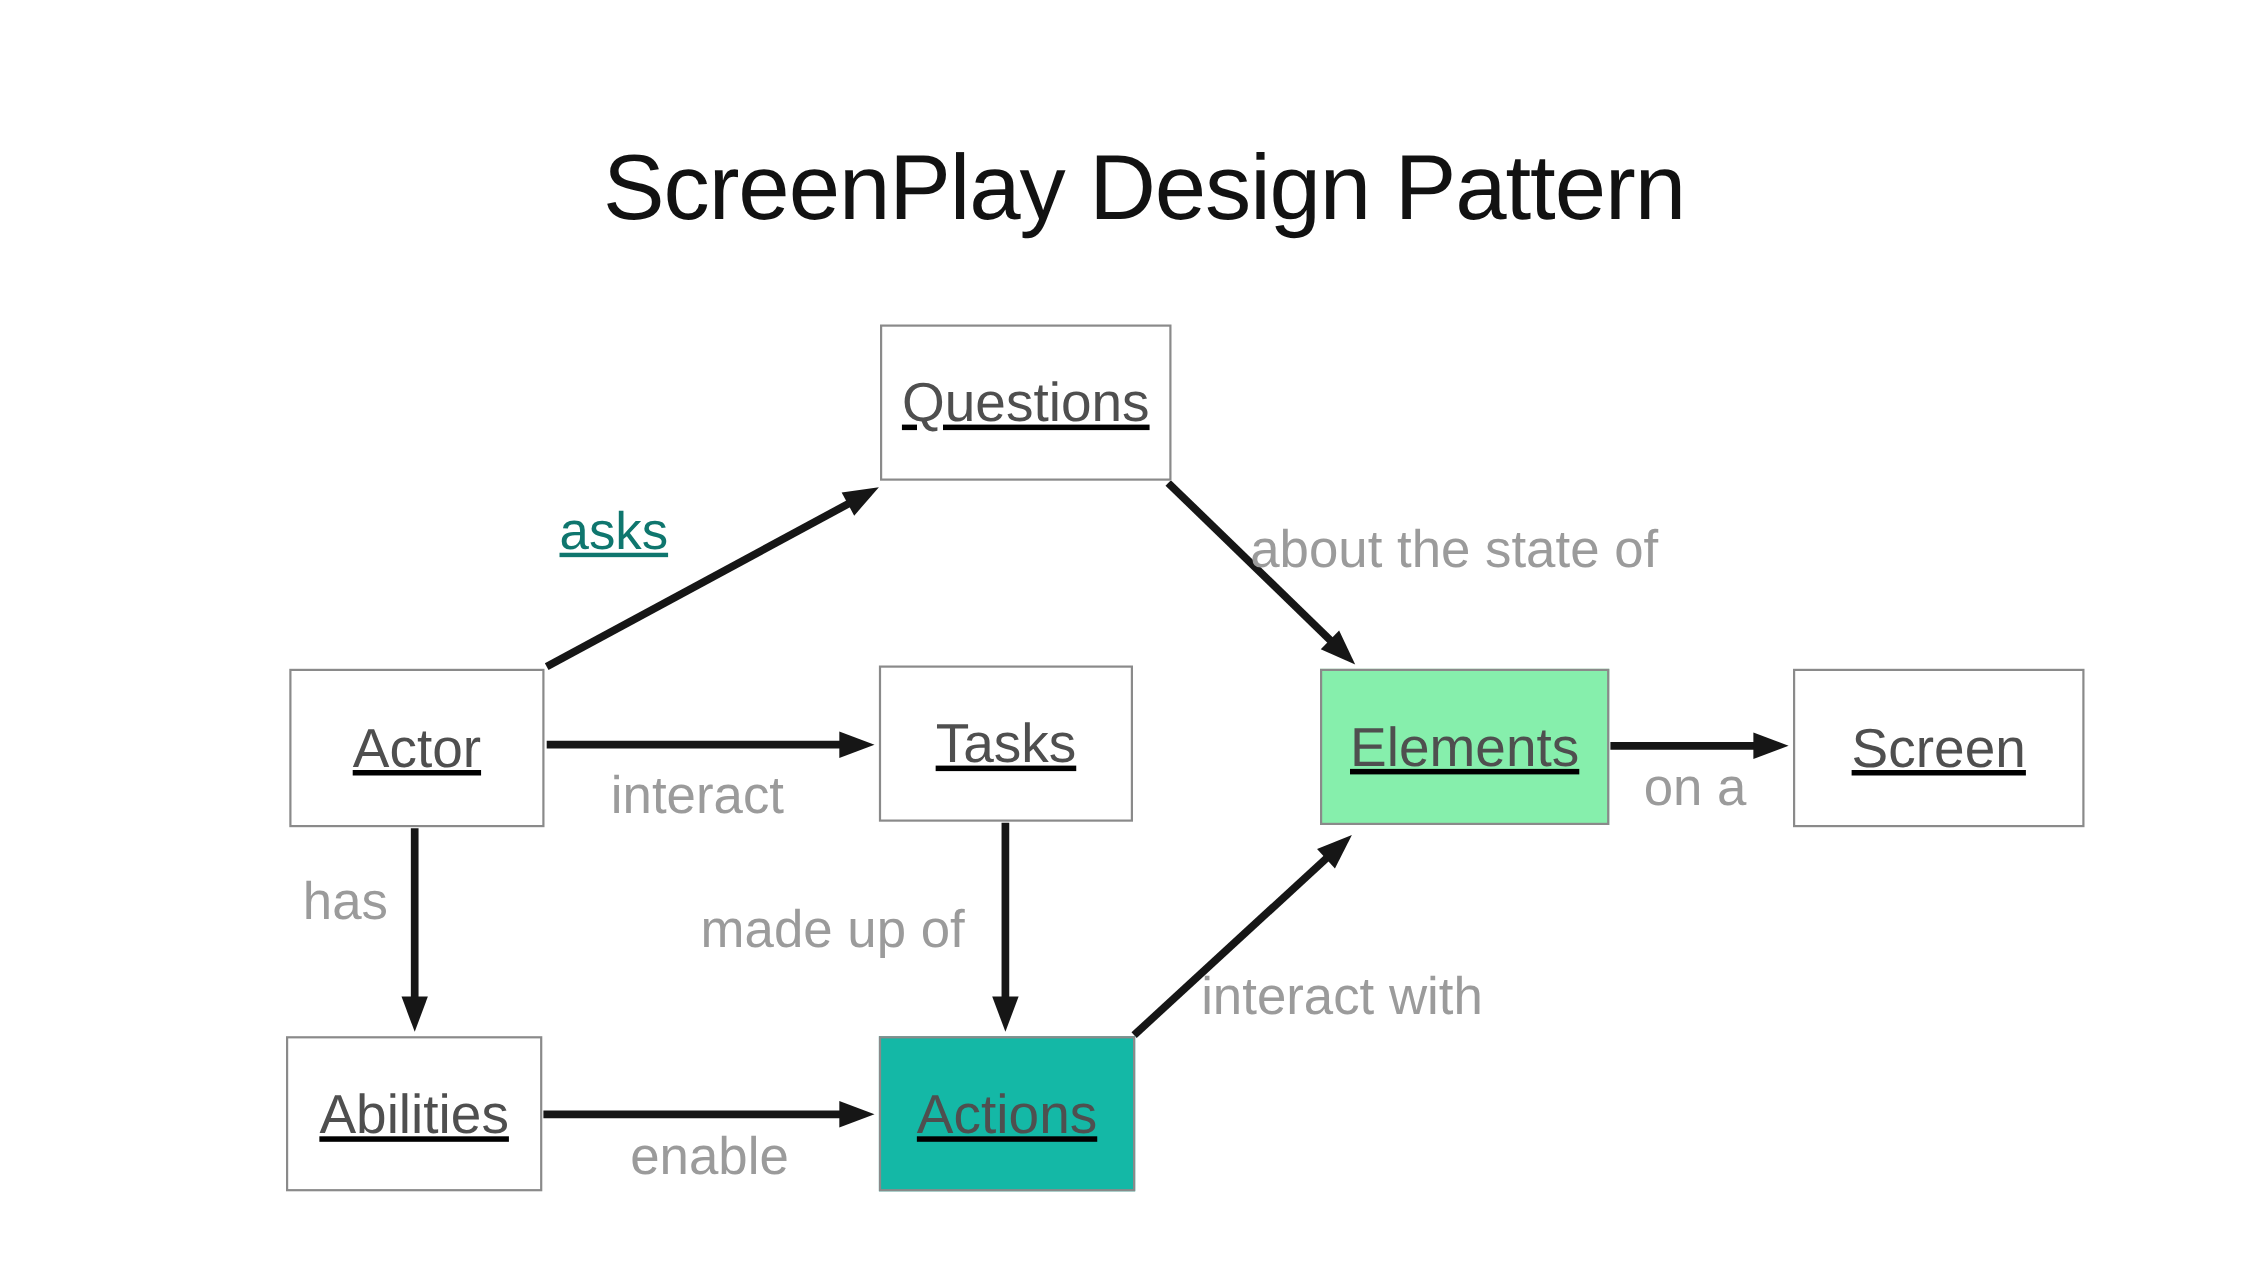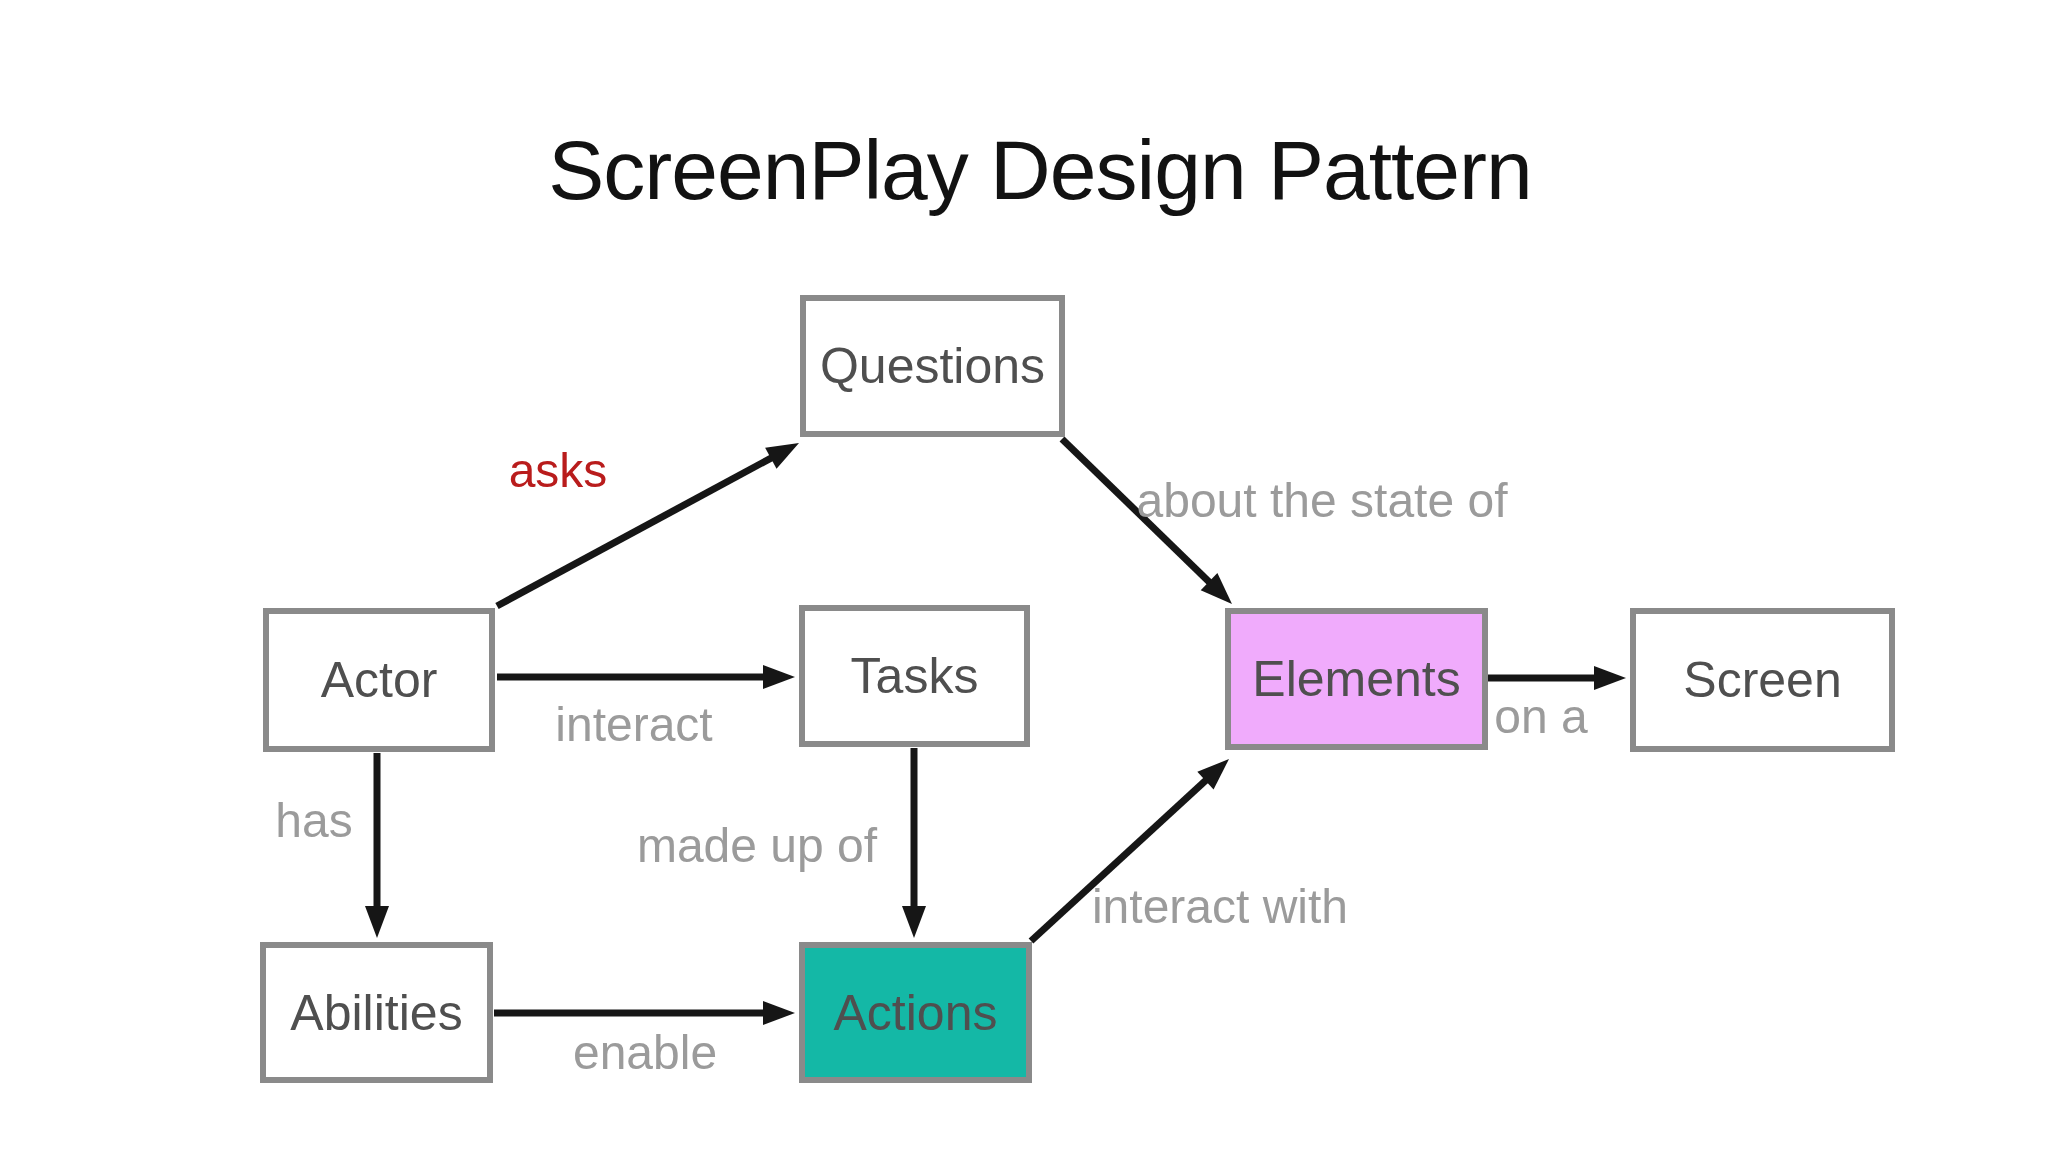--- a/index.html
+++ b/index.html
@@ -33,24 +33,25 @@
     left: 0;
     top: 0;
     width: 2048px;
     height: 1152px;
     display: block;
   }
   .node {
     position: absolute;
     box-sizing: border-box;
     background: #ffffff;
-    border: 6px solid #701a75;
+    border: 2px solid #701a75;
     display: flex;
     align-items: center;
     justify-content: center;
+    text-decoration: underline;
   }
   .node-label {
     font-size: 50px;
     color: #4f4f4f;
     white-space: nowrap;
   }
   .edge-label {
     position: absolute;
     transform: translate(-50%, -50%);
     font-size: 48px;
@@ -85,35 +86,35 @@
   <div id="nodes-layer">
       <div class="node" style="left: 263px; top: 608px; width: 232px; height: 144px; border-color: rgb(138, 138, 138); background: rgb(255, 255, 255);">
         <span class="node-label" style="color: rgb(79, 79, 79);">Actor</span>
       </div>
       <div class="node" style="left: 800px; top: 295px; width: 265px; height: 142px; border-color: rgb(138, 138, 138); background: rgb(255, 255, 255);">
         <span class="node-label" style="color: rgb(79, 79, 79);">Questions</span>
       </div>
       <div class="node" style="left: 799px; top: 605px; width: 231px; height: 142px; border-color: rgb(138, 138, 138); background: rgb(255, 255, 255);">
         <span class="node-label" style="color: rgb(79, 79, 79);">Tasks</span>
       </div>
-      <div class="node" style="left: 1200px; top: 608px; width: 263px; height: 142px; border-color: rgb(138, 138, 138); background: #f0abfc; margin-left: 25px;">
+      <div class="node" style="left: 1200px; top: 608px; width: 263px; height: 142px; border-color: rgb(138, 138, 138); background: #86efac;">
         <span class="node-label" style="color: rgb(79, 79, 79);">Elements</span>
       </div>
       <div class="node" style="left: 1630px; top: 608px; width: 265px; height: 144px; border-color: rgb(138, 138, 138); background: rgb(255, 255, 255);">
         <span class="node-label" style="color: rgb(79, 79, 79);">Screen</span>
       </div>
       <div class="node" style="left: 260px; top: 942px; width: 233px; height: 141px; border-color: rgb(138, 138, 138); background: rgb(255, 255, 255); align-items: center;">
         <span class="node-label" style="color: rgb(79, 79, 79);">Abilities</span>
       </div>
       <div class="node" style="left: 799px; top: 942px; width: 233px; height: 141px; border-color: rgb(138, 138, 138); background: #14b8a6;">
         <span class="node-label" style="color: rgb(79, 79, 79);">Actions</span>
       </div>
     </div>
   <div id="labels-layer">
-      <div class="edge-label" style="left: 558px; top: 470px; color: #b91c1c;">asks</div>
+      <div class="edge-label" style="left: 558px; top: 484px; color: #0f766e; text-decoration: underline;">asks</div>
       <div class="edge-label" style="left: 634px; top: 724px; color: rgb(155, 155, 155);">interact</div>
       <div class="edge-label" style="left: 314px; top: 820px; color: rgb(155, 155, 155);">has</div>
       <div class="edge-label" style="left: 1322px; top: 500px; color: rgb(155, 155, 155);">about the state of</div>
       <div class="edge-label" style="left: 1541px; top: 716px; color: rgb(155, 155, 155);">on a</div>
       <div class="edge-label" style="left: 757px; top: 845px; color: rgb(155, 155, 155);">made up of</div>
       <div class="edge-label" style="left: 645px; top: 1052px; color: rgb(155, 155, 155);">enable</div>
       <div class="edge-label" style="left: 1220px; top: 906px; color: rgb(155, 155, 155);">interact with</div>
     </div>
 </div>
 

